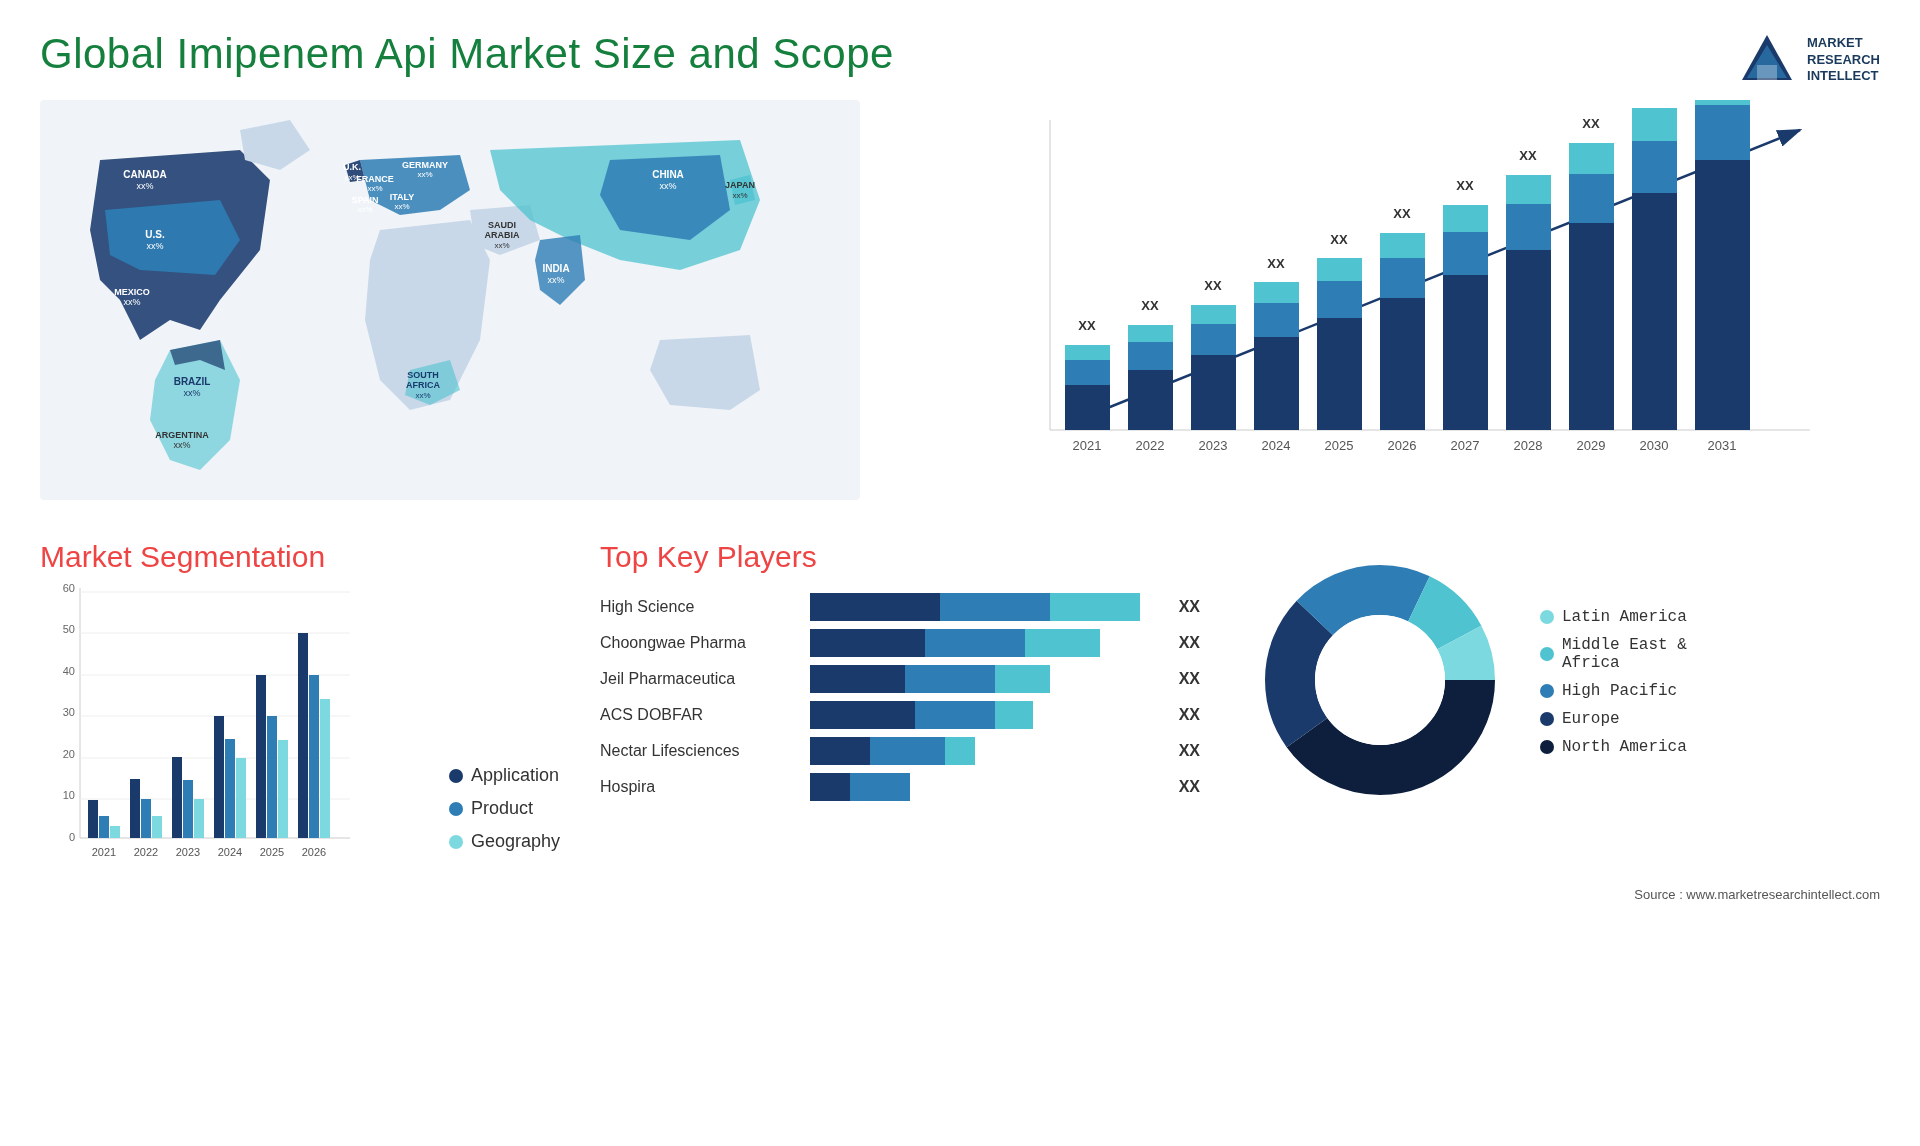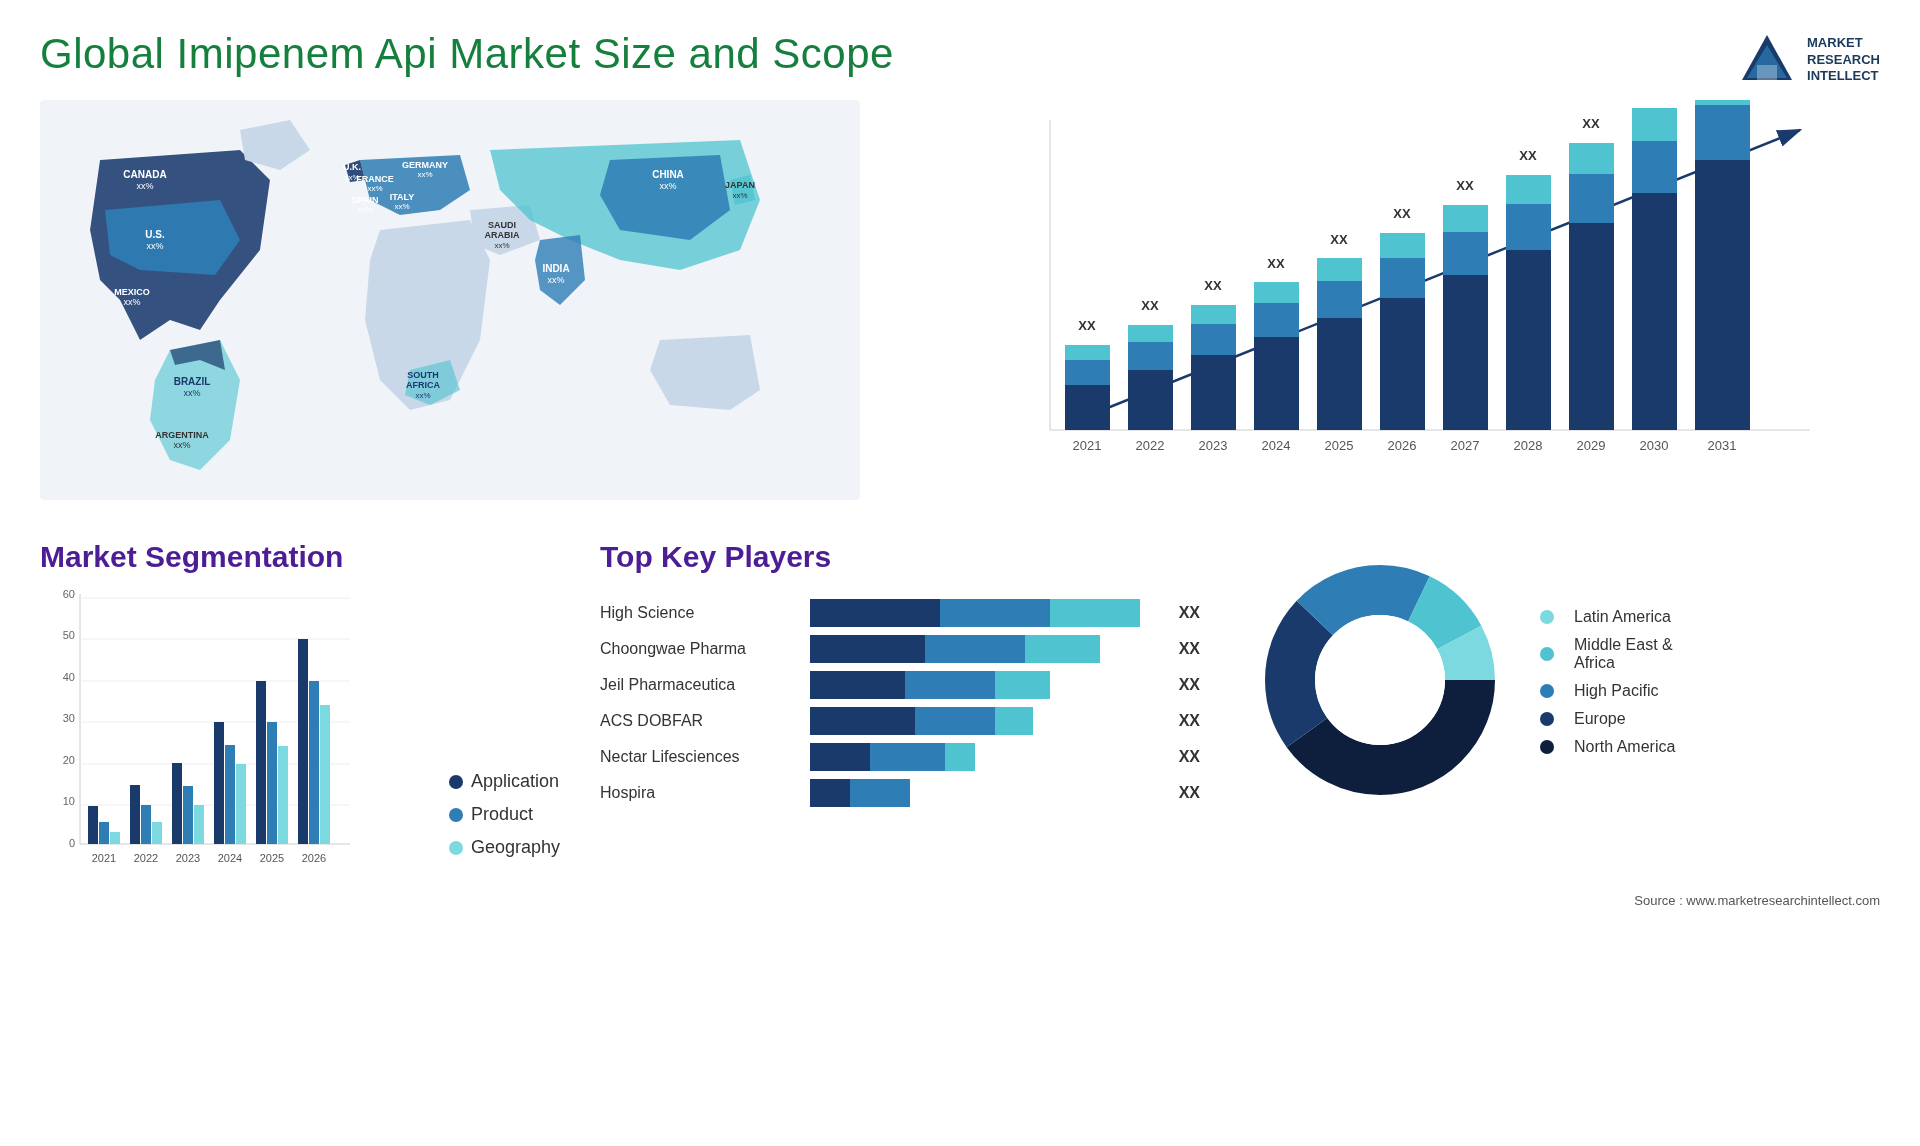--- a/index.html
+++ b/index.html
@@ -55,23 +55,23 @@
       flex: 0 0 600px;
       margin-left: 40px;
     }
     .regional-section {
       flex: 1;
       margin-left: 40px;
     }
 
     .section-title {
       font-size: 30px;
-      font-weight: 700;
-      color: #4c1d95;
-      margin-bottom: 10px;
+      font-weight: 400;
+      color: #ef4444;
+      margin-bottom: 4px;
     }
 
     
     .seg-chart-area {
       display: flex;
       align-items: flex-end;
       gap: 24px;
       justify-content: space-between;
     }
     .seg-legend {
@@ -144,23 +144,24 @@
       flex: 0 0 260px;
     }
     .regional-legend {
       display: flex;
       flex-direction: column;
       gap: 10px;
     }
     .regional-legend-item {
       display: flex;
       align-items: center;
-      gap: 20px;
+      gap: 8px;
       font-size: 16px;
       color: #333;
+      font-family: Liberation Mono, monospace;
     }
     .regional-dot {
       width: 14px;
       height: 14px;
       border-radius: 50%;
     }
 
     .source-text {
       text-align: right;
       font-size: 13px;

